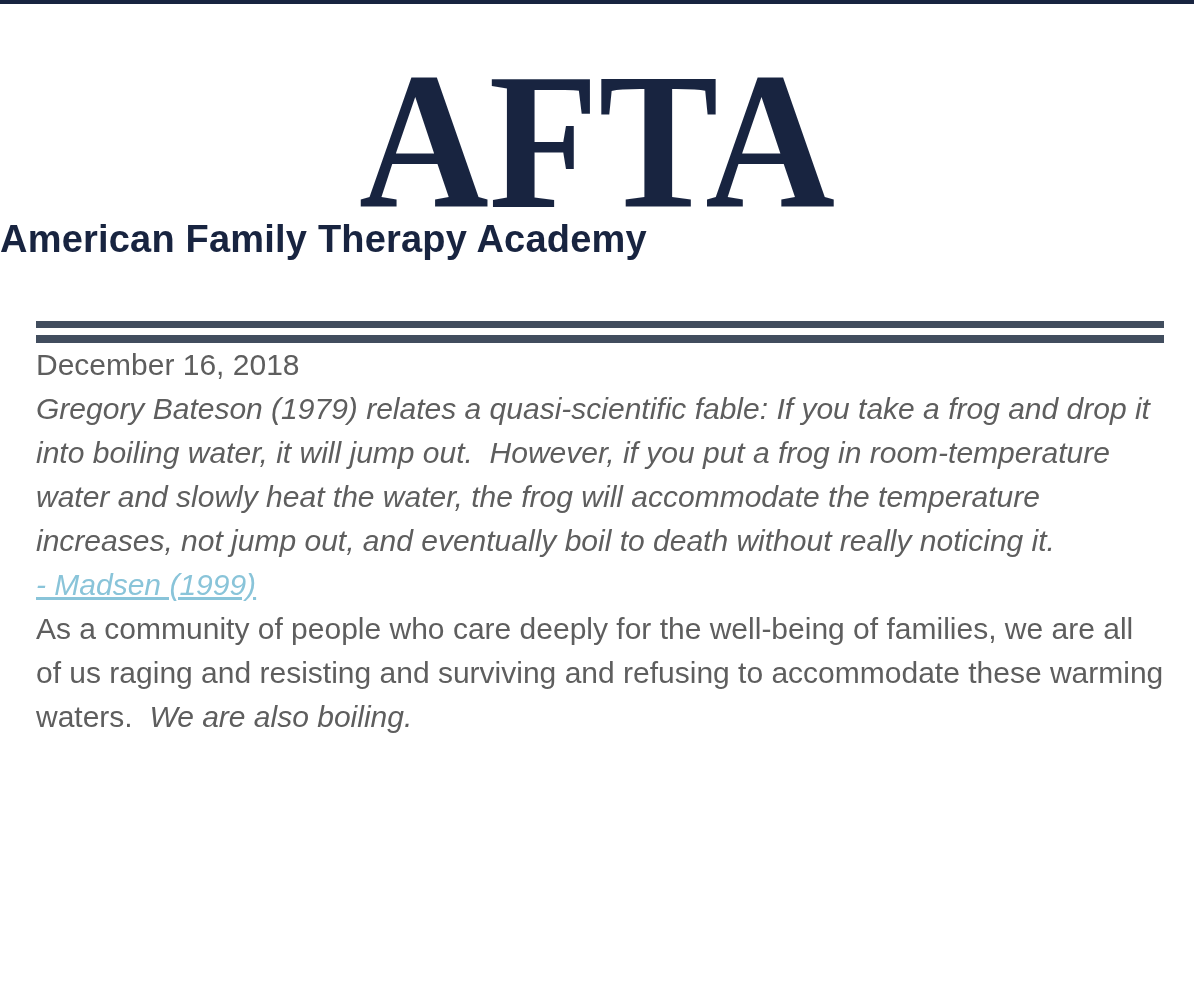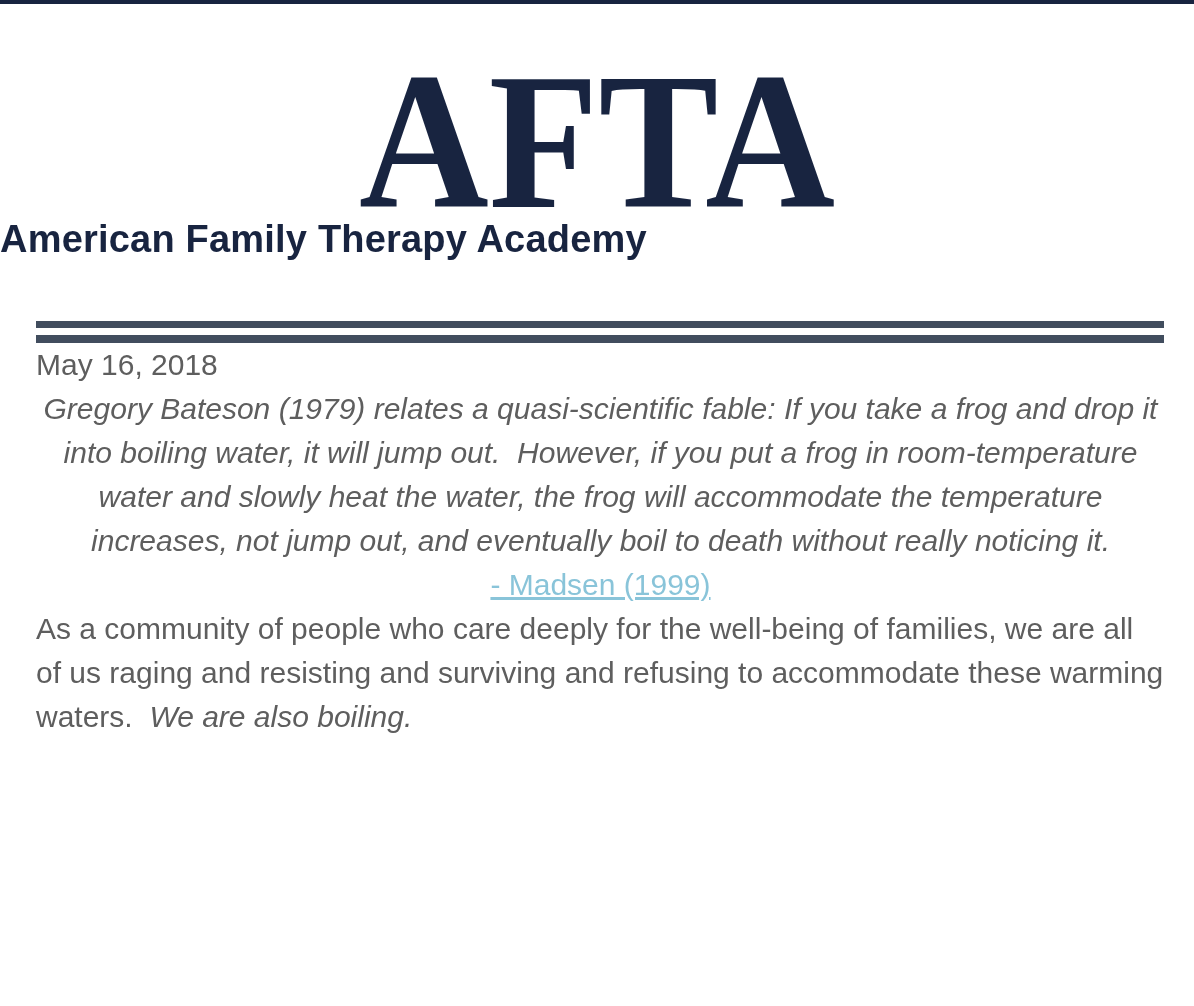--- a/index.html
+++ b/index.html
@@ -56,26 +56,26 @@
   .letter {
     padding: 0 29px 0 36px;
     font-size: 30px;
     line-height: 44px;
   }
   .letter p { margin: 0; white-space: pre-wrap; }
   .date { margin-top: 45px; }
   .salutation { margin-top: 81px; }
   .quote {
     margin-top: 33px;
-    text-align: center;
     font-style: italic;
   }
   .attribution {
     margin-top: 28px;
-    text-align: center;
+    text-align: left;
+    font-style: italic;
   }
   .attribution a {
     color: var(--link);
     text-decoration: underline;
     cursor: pointer;
   }
   .closing { margin-top: 28px; }
   .closing .italic-part { font-style: italic; }
 </style>
 </head>
@@ -89,21 +89,21 @@
   </svg>
   <div class="logo-subtitle">American Family Therapy Academy</div>
 </header>
 
 <div class="rules">
   <div class="rule-top"></div>
   <div class="rule-bottom"></div>
 </div>
 
 <main class="letter">
-  <p class="date">May 16, 2018</p>
+  <p class="date">December 16, 2018</p>
 
 
   <p class="quote">Gregory Bateson (1979) relates a quasi-scientific fable: If you take a frog and drop it into boiling water, it will jump out.  However, if you put a frog in room-temperature water and slowly heat the water, the frog will accommodate the temperature increases, not jump out, and eventually boil to death without really noticing it.</p>
 
   <p class="attribution"><a>- Madsen (1999)</a></p>
 
   <p class="closing"><span>As a community of people who care deeply for the well-being of families, we are all of us raging and resisting and surviving and refusing to accommodate these warming waters.  </span><span class="italic-part">We are also boiling.</span></p>
 </main>
 
 </body></html>

